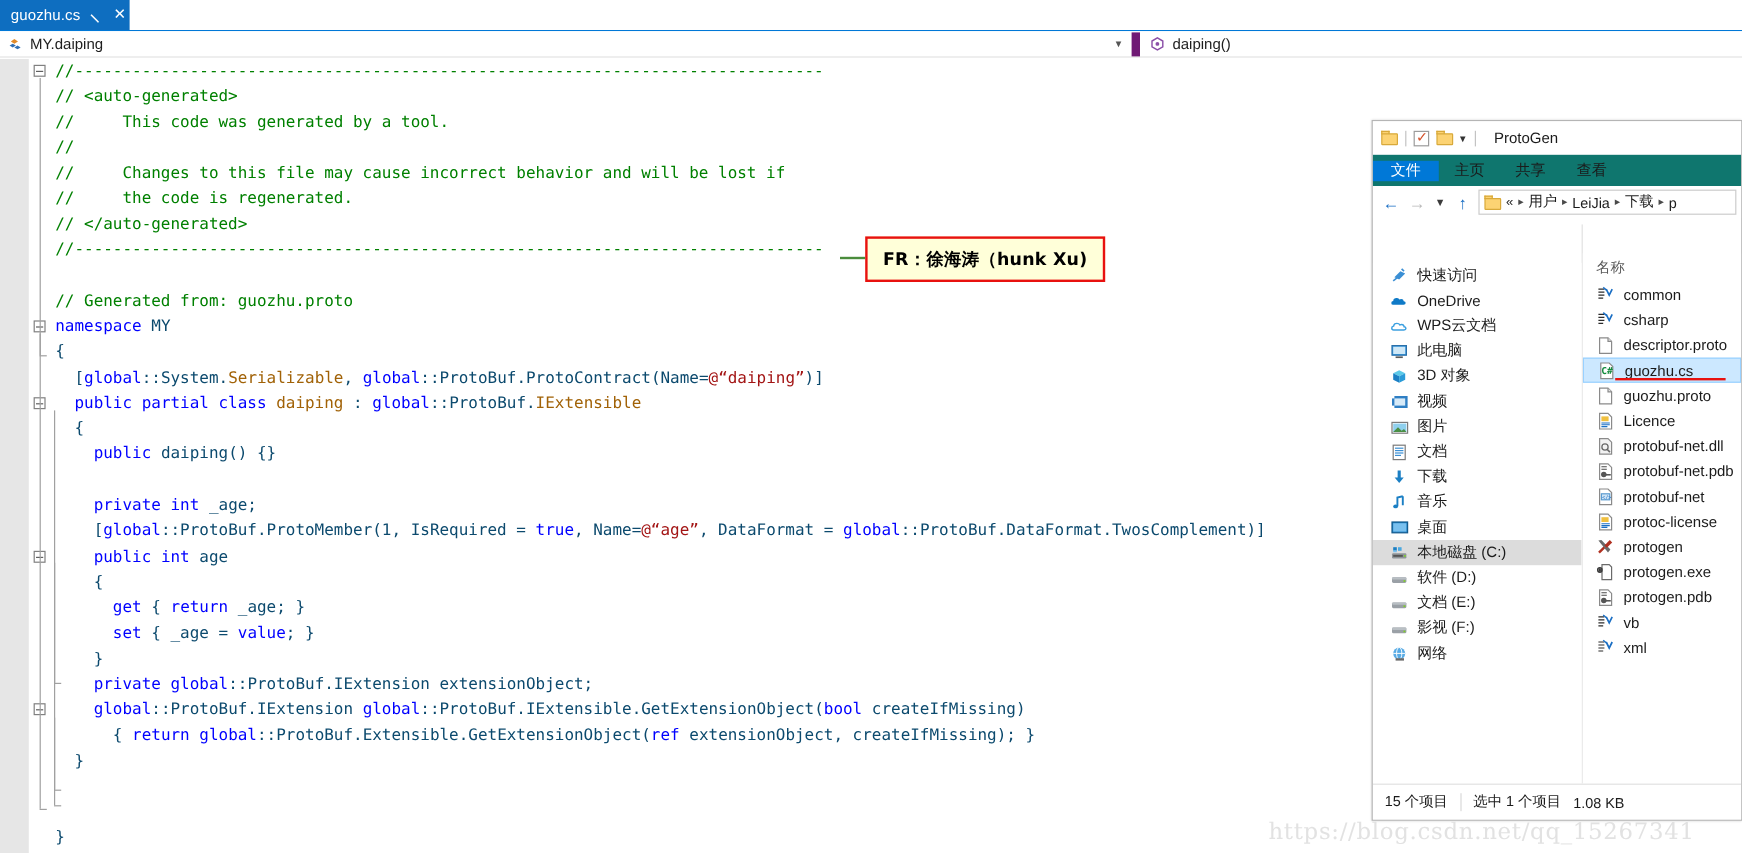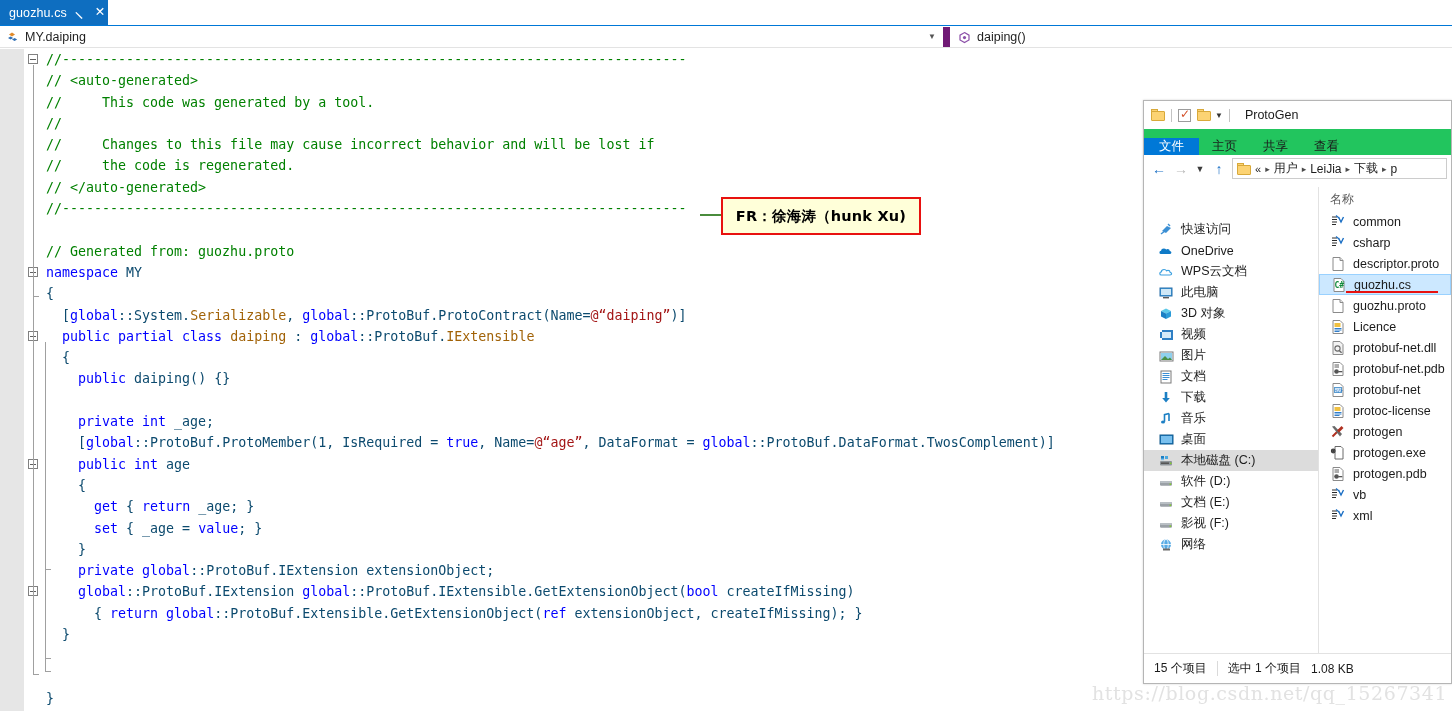--- a/index.html
+++ b/index.html
@@ -65,56 +65,56 @@
   .ex-title{height:28px;display:flex;align-items:center;padding-left:7px;background:#ffffff;box-sizing:border-box;}
   .qa-folder{width:14px;height:12px;position:relative;flex:none;}
   .qa-folder .fb{position:absolute;left:0;top:2px;width:14px;height:10px;background:#fcd373;border:1px solid #d8a93a;box-sizing:border-box;border-radius:0 1px 1px 1px;}
   .qa-folder .ft{position:absolute;left:0;top:0px;width:7px;height:3px;background:#fcd373;border:1px solid #d8a93a;border-bottom:none;box-sizing:border-box;}
   .qa-sep{width:1px;height:13px;background:#c3c3c3;margin:0 6px;}
   .qa-check{width:13px;height:13px;border:1px solid #9c9c9c;background:#fff;position:relative;flex:none;box-sizing:border-box;}
   .qa-check:after{content:"\2713";position:absolute;left:1px;top:-3px;font-size:12px;color:#d4512a;font-weight:700;}
   .qa-caret{font-size:8px;color:#333;margin-left:4px;}
   .ex-title-text{font-size:12.5px;color:#1b1b1b;margin-left:9px;}
 
-  .ex-ribbon{height:26px;display:flex;align-items:flex-end;background:#22c55e;}
+  .ex-ribbon{height:26px;display:flex;align-items:center;background:#0f766e;}
   .rb{font-size:12.5px;color:#1b1b1b;display:flex;align-items:center;padding:0 13px;cursor:default;}
   .rb.file{background:#0078d7;color:#ffffff;padding:0 15px;}
 
   .ex-addr{height:27px;display:flex;align-items:center;padding:0 4px;background:#ffffff;box-sizing:border-box;}
   .navbtn{width:22px;height:22px;display:flex;align-items:center;justify-content:center;font-size:14px;color:#1b6fc4;flex:none;}
   .navbtn.dim{color:#b9b9b9;}
   .navbtn.small{width:16px;font-size:9px;color:#3b3b3b;}
   .addrbox{flex:1;height:21px;border:1px solid #cccccc;background:#fff;display:flex;align-items:center;
     padding-left:4px;box-sizing:border-box;overflow:hidden;margin-left:2px;}
   .crumb{font-size:12px;color:#1b1b1b;white-space:nowrap;}
   .crumb-sep{font-size:9px;color:#4a4a4a;margin:0 4px;}
 
   .ex-body{position:absolute;left:0;top:86px;right:0;bottom:30px;display:flex;}
   .ex-nav{width:174px;background:#ffffff;position:relative;overflow:hidden;margin-top:32px;}
   .ex-navsplit{width:1px;background:#e2e2e2;}
-  .ex-files{flex:1;background:#ffffff;position:relative;overflow:hidden;}
+  .ex-files{flex:1;background:#ffffff;position:relative;overflow:hidden;margin-top:24px;}
 
   .navrow{height:21px;display:flex;align-items:center;padding-left:14px;font-size:12.5px;color:#1b1b1b;box-sizing:border-box;}
   .navrow.indent{padding-left:14px;align-items:center;}
   .navrow.sel{background:#dcdcdc;}
   .navico{width:17px;height:16px;margin-right:6px;flex:none;position:relative;}
 
   .colhdr{height:24px;display:flex;align-items:center;padding-left:11px;font-size:12px;color:#5b5b5b;box-sizing:border-box;}
   .filerow{height:21px;display:flex;align-items:center;padding-left:11px;font-size:12.5px;color:#1b1b1b;box-sizing:border-box;position:relative;}
   .filerow.sel{background:#cce8ff;border:1px solid #99d1ff;box-sizing:border-box;}
   .fico{width:16px;height:16px;margin-right:7px;flex:none;position:relative;}
   .redline{position:absolute;left:26px;bottom:1px;width:92px;height:2px;background:#e8110f;}
 
   .ex-status{position:absolute;left:0;bottom:0;width:100%;height:30px;border-top:1px solid #e2e2e2;
     display:flex;align-items:center;box-sizing:border-box;background:#ffffff;}
   .st-item{font-size:12px;color:#1b1b1b;padding:0 10px;}
   .st-sep{width:1px;height:15px;background:#dadada;}
 
   
-  .watermark{position:absolute;left:1092px;top:682px;font-size:19px;color:#e2e2e2;
+  .watermark{position:absolute;left:1057px;top:682px;font-size:19px;color:#e2e2e2;
     font-family:"DejaVu Serif","Liberation Serif",serif;letter-spacing:.6px;white-space:nowrap;}
 </style>
 </head>
 <body>
 
 <div id="vs-root">
 
   <div class="tabstrip">
     <div class="tab-active" id="tab-active" style="width: 108px;">
       <span class="tab-title">guozhu.cs</span>

